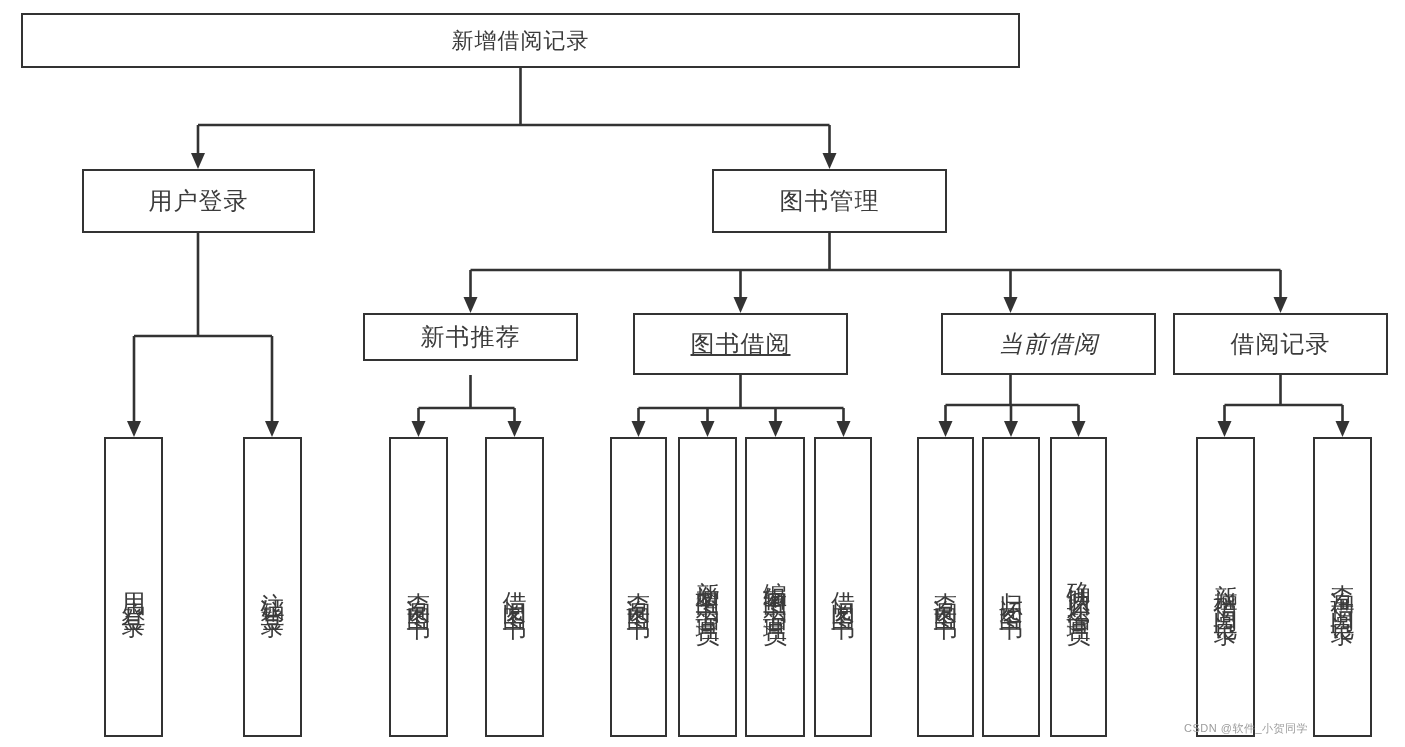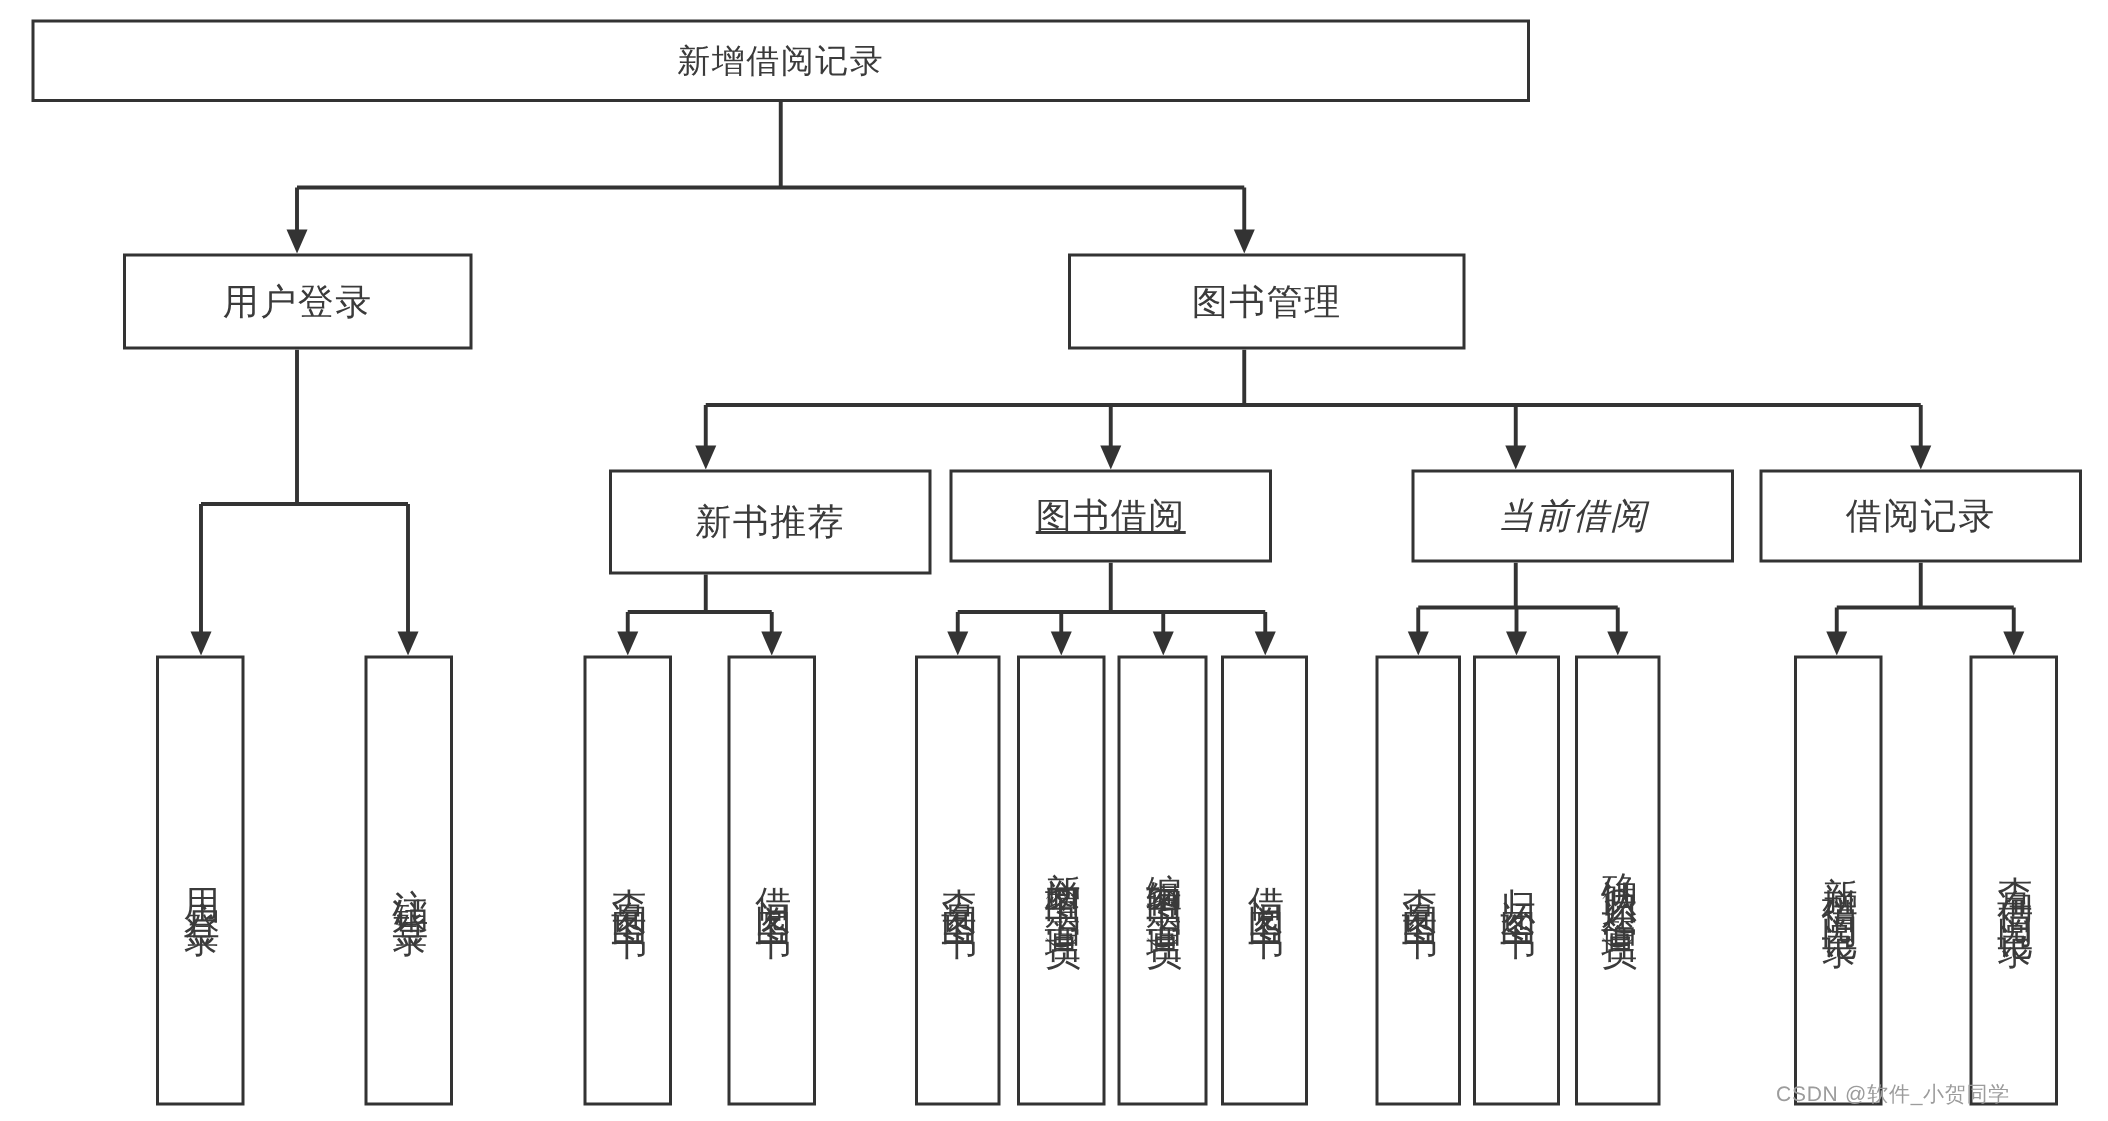--- a/index.html
+++ b/index.html
@@ -44,21 +44,21 @@
     font-size: 24px;
     letter-spacing: 8px;
     line-height: 1;
     padding-top: 4px;
   }
   .v-node.long { letter-spacing: 6px; }
   .watermark {
     position: absolute;
     left: 1184px;
     top: 721px;
-    font-size: 14px;
+    font-size: 11px;
     letter-spacing: 0.5px;
     color: var(--color-watermark, #9c9c9c);
     white-space: nowrap;
     z-index: 5;
   }
 </style>
 </head>
 <body>
 
 <div class="stage">
@@ -102,25 +102,25 @@
     </g>
   </svg>
 
   <div class="node h-node root-node" style="left:21px; top:13px; width:999px; height:55px;">
     <span>新增借阅记录</span>
   </div>
 
   <div class="node h-node" style="left:82px; top:169px; width:233px; height:64px;">
     <span>用户登录</span>
   </div>
-  <div class="node h-node" style="left:712px; top:169px; width:265px; height:64px;">
+  <div class="node h-node" style="left:712px; top:169px; width:235px; height:64px;">
     <span>图书管理</span>
   </div>
 
-  <div class="node h-node" style="left:363px; top:313px; width:215px; height:70px;margin-left:43px;">
+  <div class="node h-node" style="left:363px; top:313px; width:215px; height:48px;">
     <span>新书推荐</span>
   </div>
   <div class="node h-node" style="left:633px; top:313px; width:215px; height:62px;text-decoration:underline;">
     <span>图书借阅</span>
   </div>
   <div class="node h-node" style="left:941px; top:313px; width:215px; height:62px;font-style:italic;">
     <span>当前借阅</span>
   </div>
   <div class="node h-node" style="left:1173px; top:313px; width:215px; height:62px;">
     <span>借阅记录</span>

